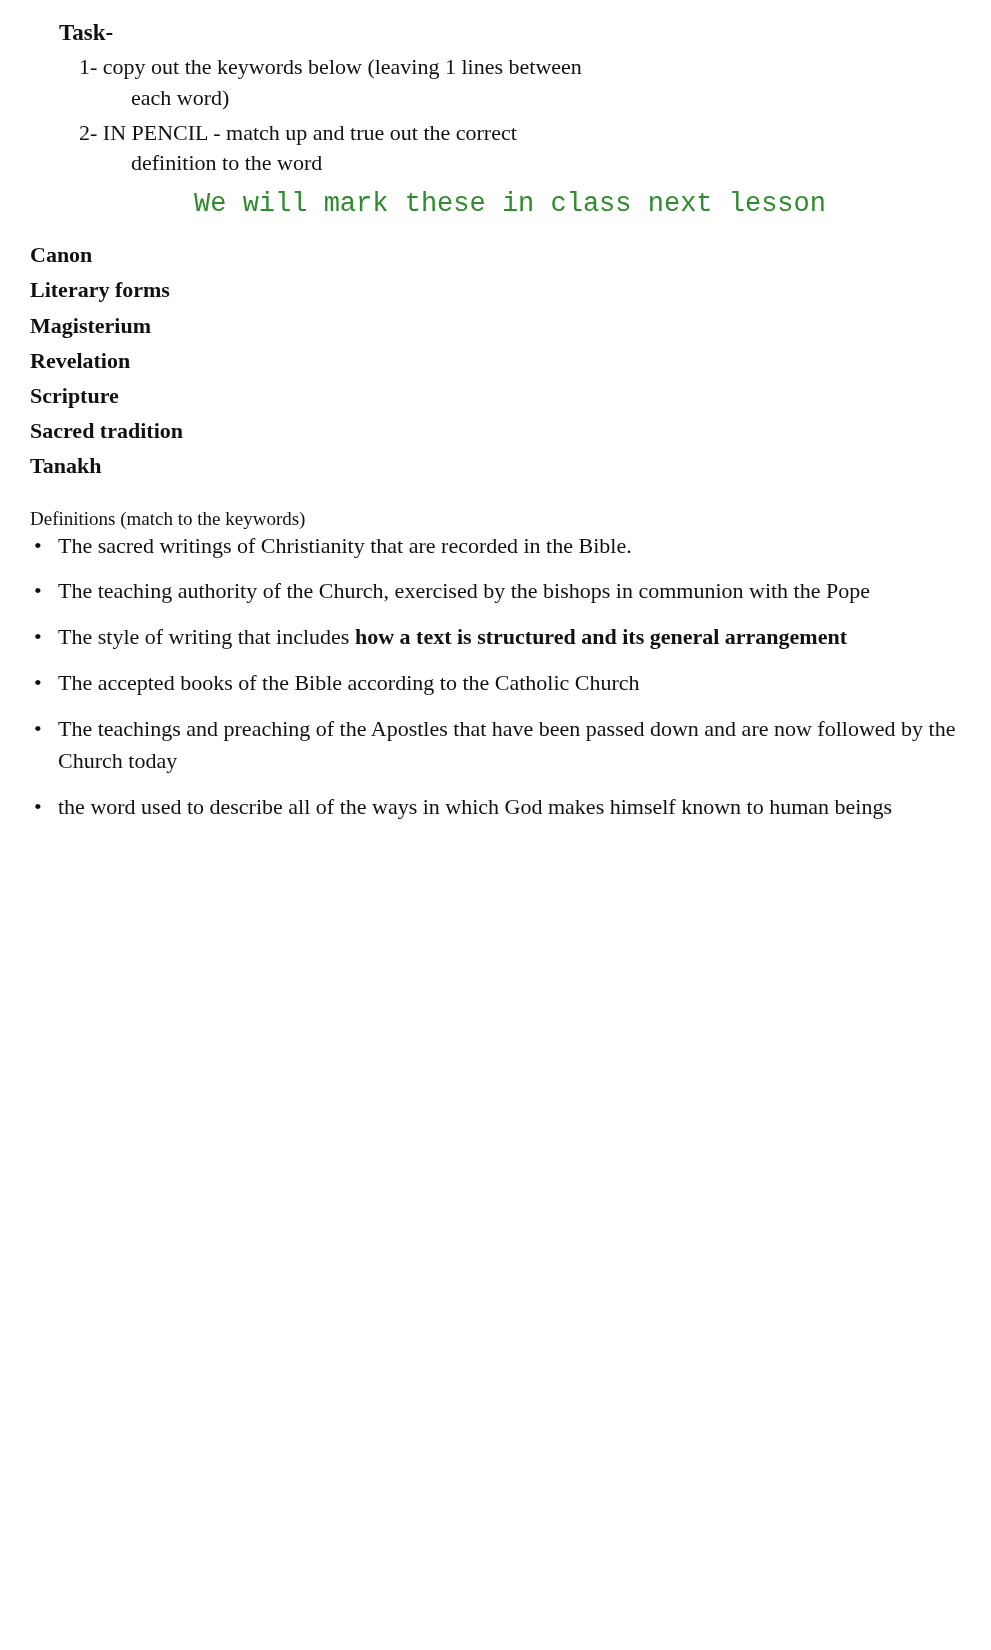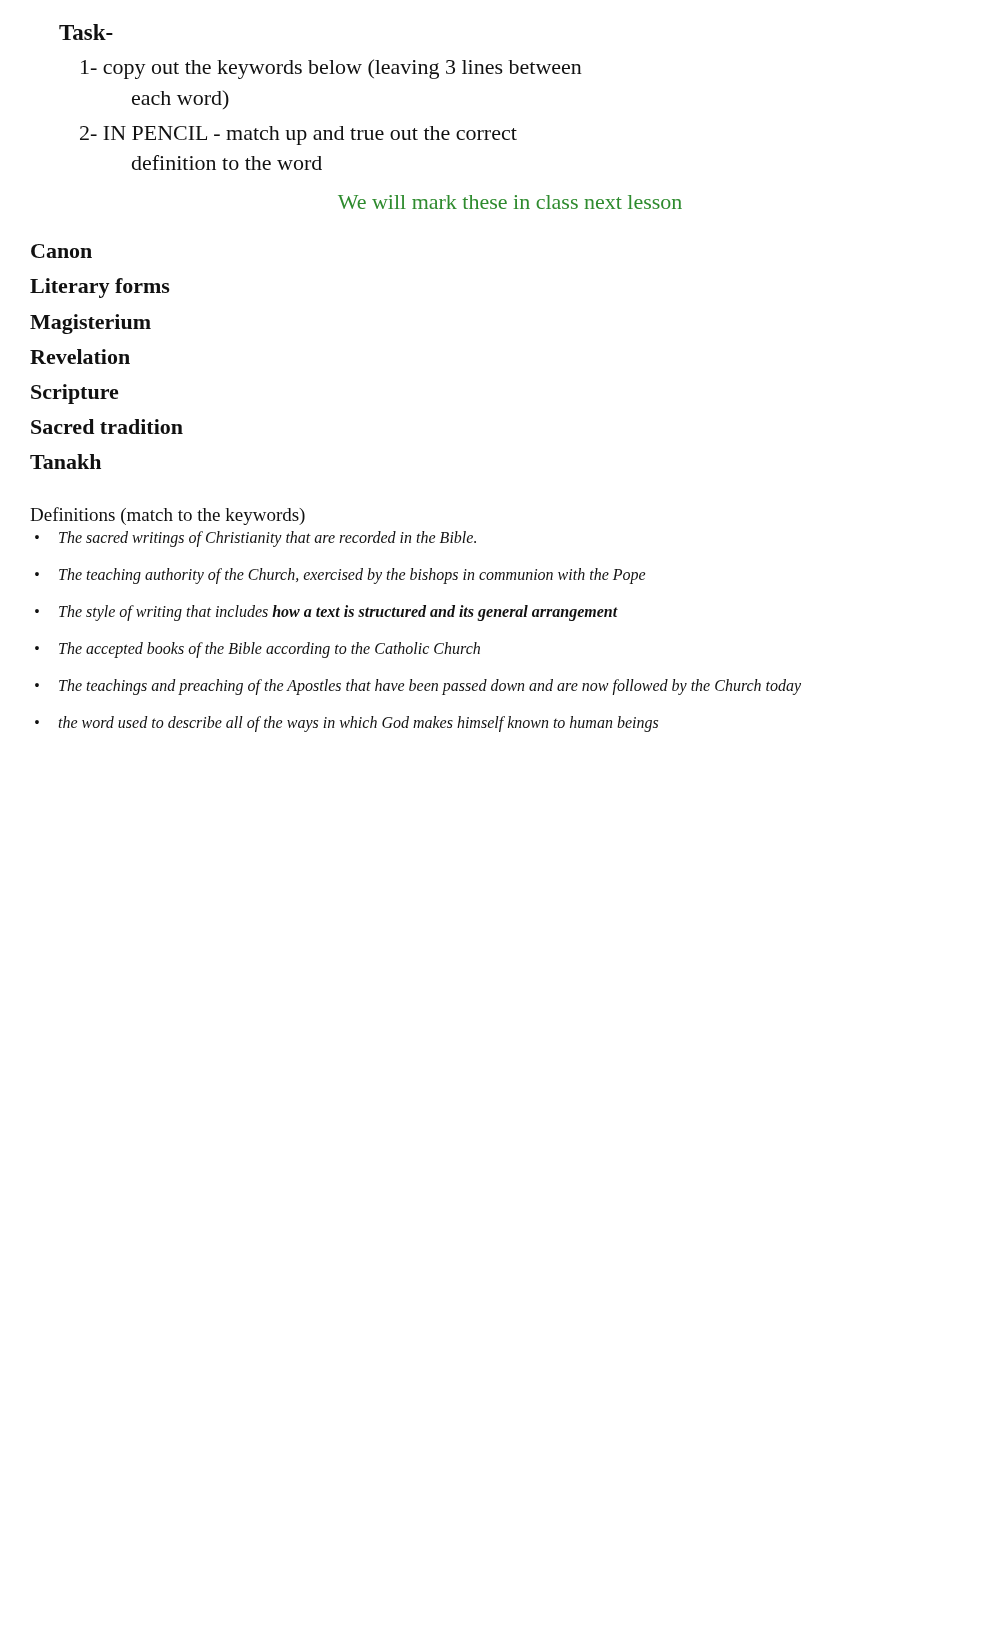--- a/index.html
+++ b/index.html
@@ -36,22 +36,23 @@
       line-height: 1.4;
     }
 
     .task-item-indent {
       margin-left: 52px;
     }
 
     .mark-notice {
       color: #2e8b2e;
       text-align: center;
-      font-size: 22px;
+      font-size: 27px;
       margin: 10px 0 16px 0;
+      font-family: Liberation Mono, monospace;
     }
 
     .keywords-section {
       margin-bottom: 24px;
     }
 
     .keyword {
       font-weight: bold;
       font-size: 22px;
       line-height: 1.6;
@@ -61,26 +62,25 @@
       font-size: 19px;
       margin-top: 10px;
     }
 
     .definitions-list {
       list-style: none;
       padding: 0;
     }
 
     .definitions-list li {
-      font-size: 16px;
+      font-size: 22px;
       line-height: 1.45;
       margin-bottom: 14px;
       padding-left: 28px;
       position: relative;
-      font-style: italic;
     }
 
     .definitions-list li::before {
       content: "•";
       position: absolute;
       left: 4px;
       top: 0;
     }
 
     .bold-inline {
@@ -89,21 +89,21 @@
     }
   </style>
 </head>
 <body>
 
 <div class="task-section">
   <div class="task-title">Task-</div>
 
   <div class="task-item">
     <span>1-</span>
-    <span> copy out the keywords below (leaving 3 lines between</span>
+    <span> copy out the keywords below (leaving 1 lines between</span>
     <div class="task-item-indent">each word)</div>
   </div>
 
   <div class="task-item">
     <span>2-</span>
     <span> IN PENCIL  - match up and true out the correct</span>
     <div class="task-item-indent">definition to the word</div>
   </div>
 
   <div class="mark-notice">We will mark these in class next lesson</div>

